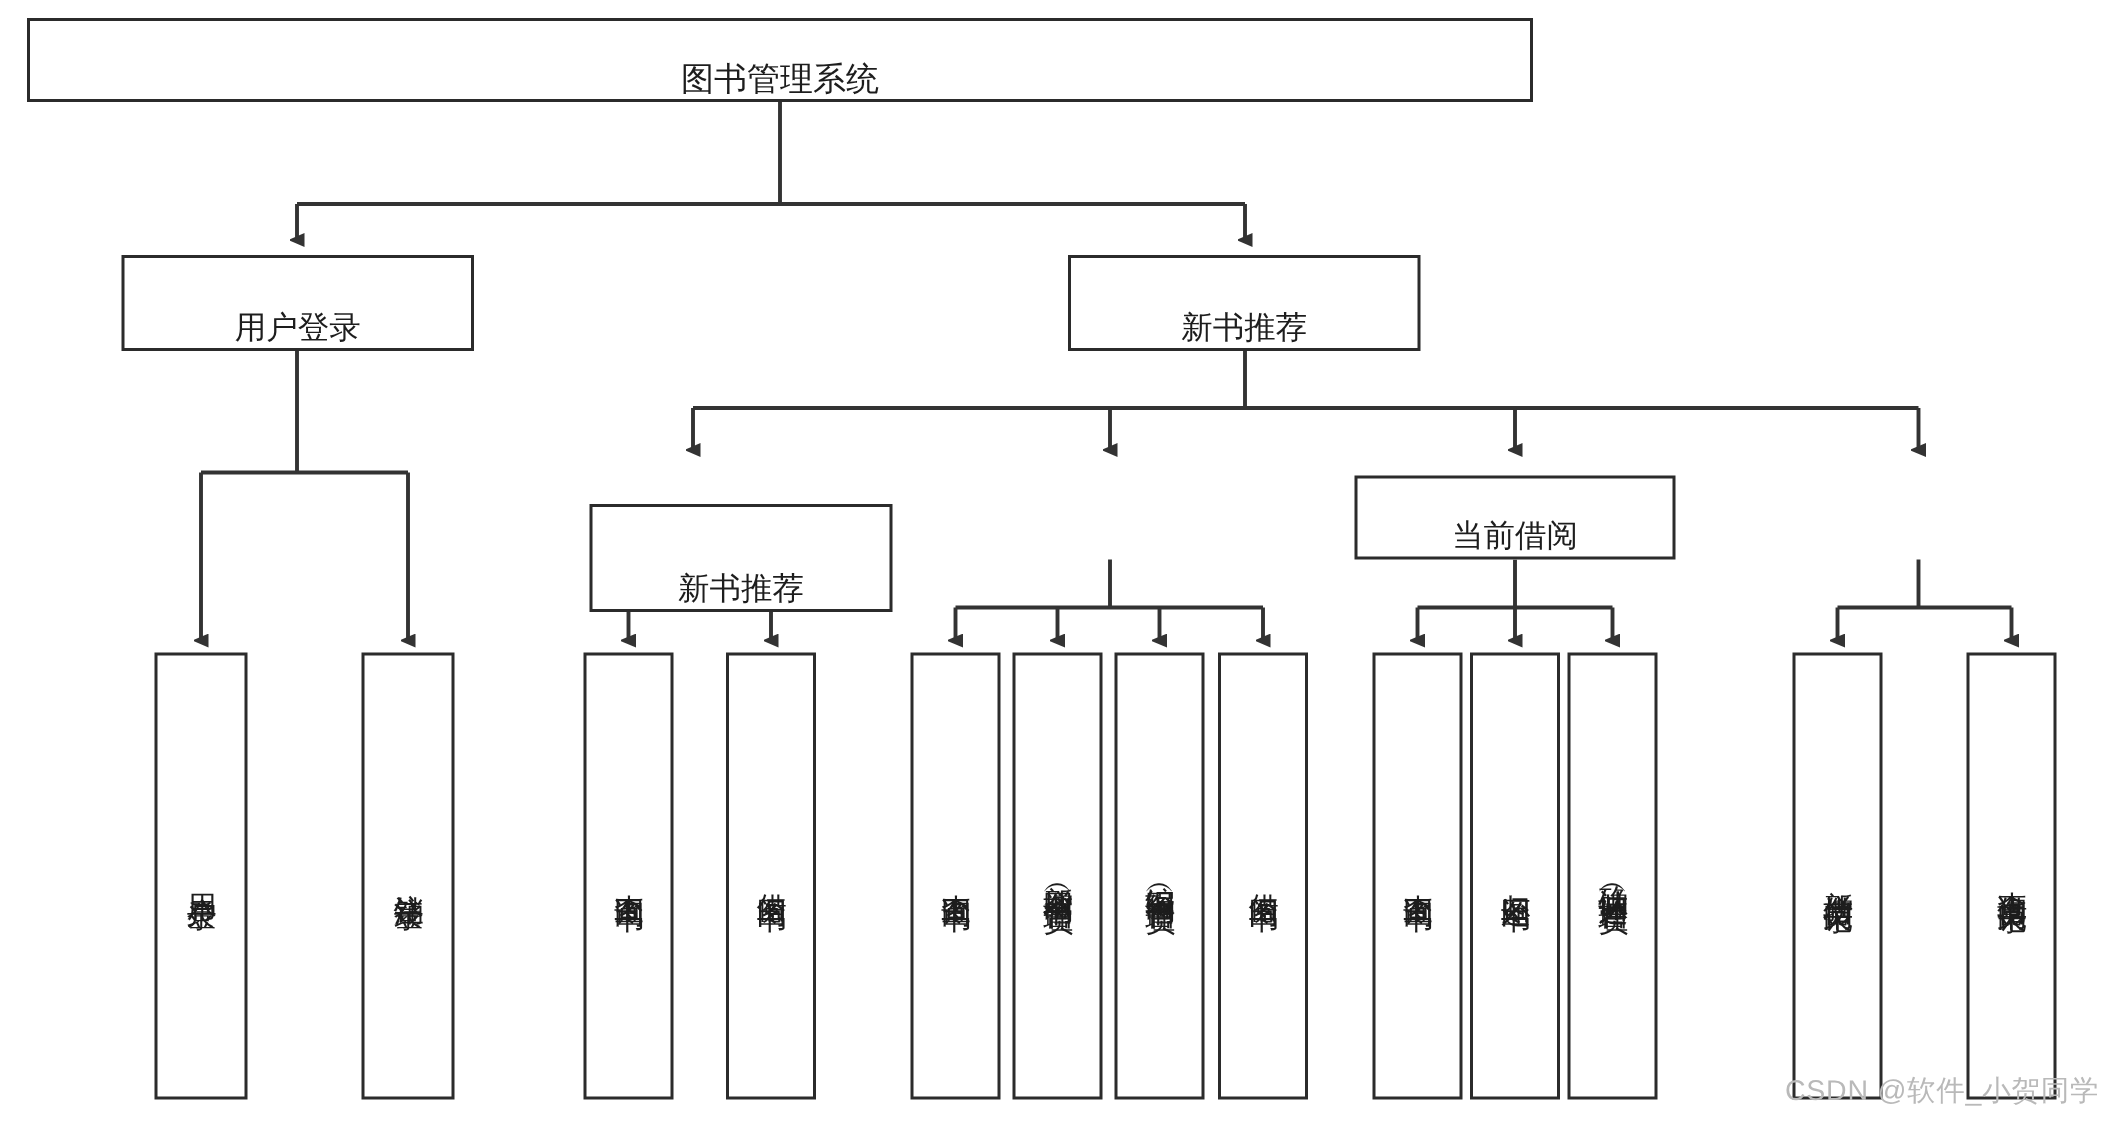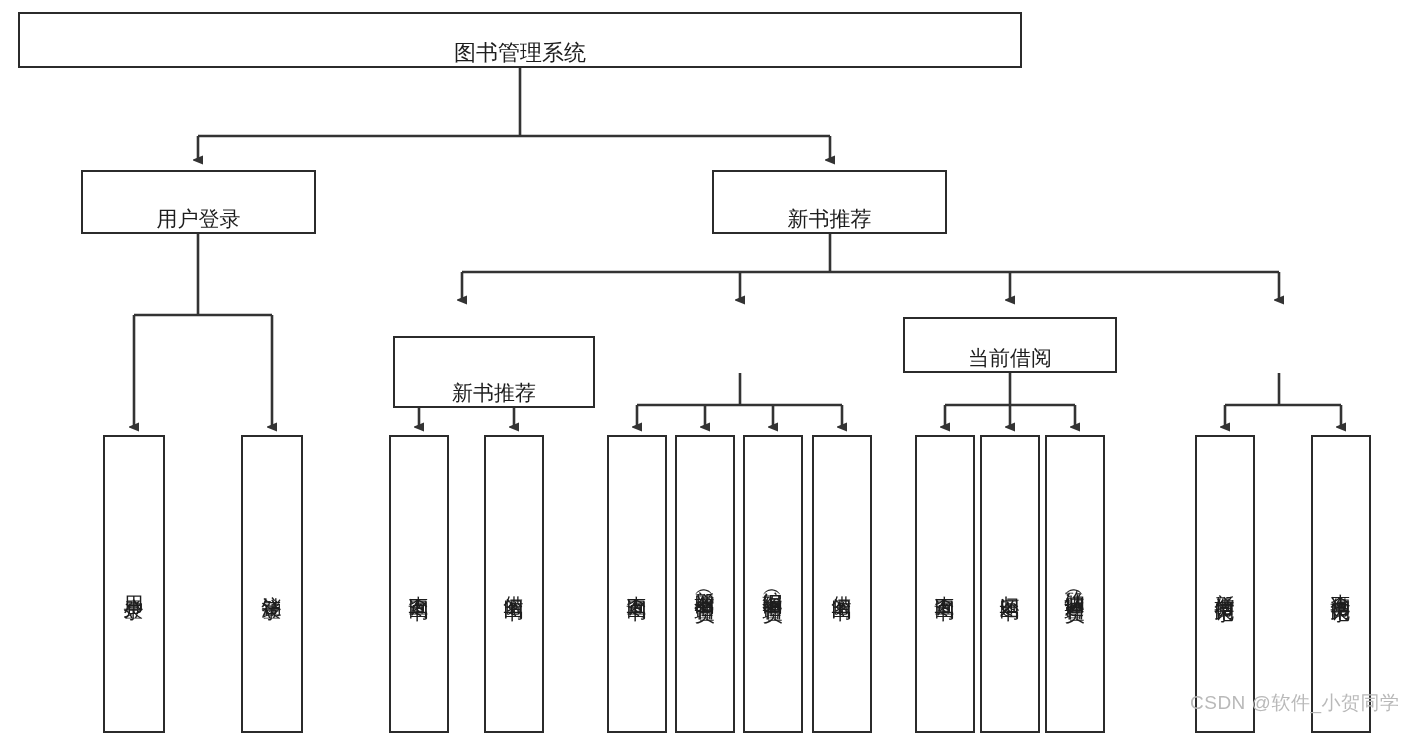--- a/index.html
+++ b/index.html
@@ -193,15 +193,15 @@
   </div>
 
   <div class="node vert" style="left:1195px; top:435px; width:60px; height:298px;">
     <span class="label">新增借阅记录</span>
   </div>
 
   <div class="node vert" style="left:1311px; top:435px; width:60px; height:298px;">
     <span class="label">查询借阅记录</span>
   </div>
 
-  <div class="watermark" style="left:1190px; top:690px;">CSDN @软件_小贺同学</div>
+  <div class="watermark" style="left:1190px; top:714px;">CSDN @软件_小贺同学</div>
 
 </div>
 
 </body></html>

